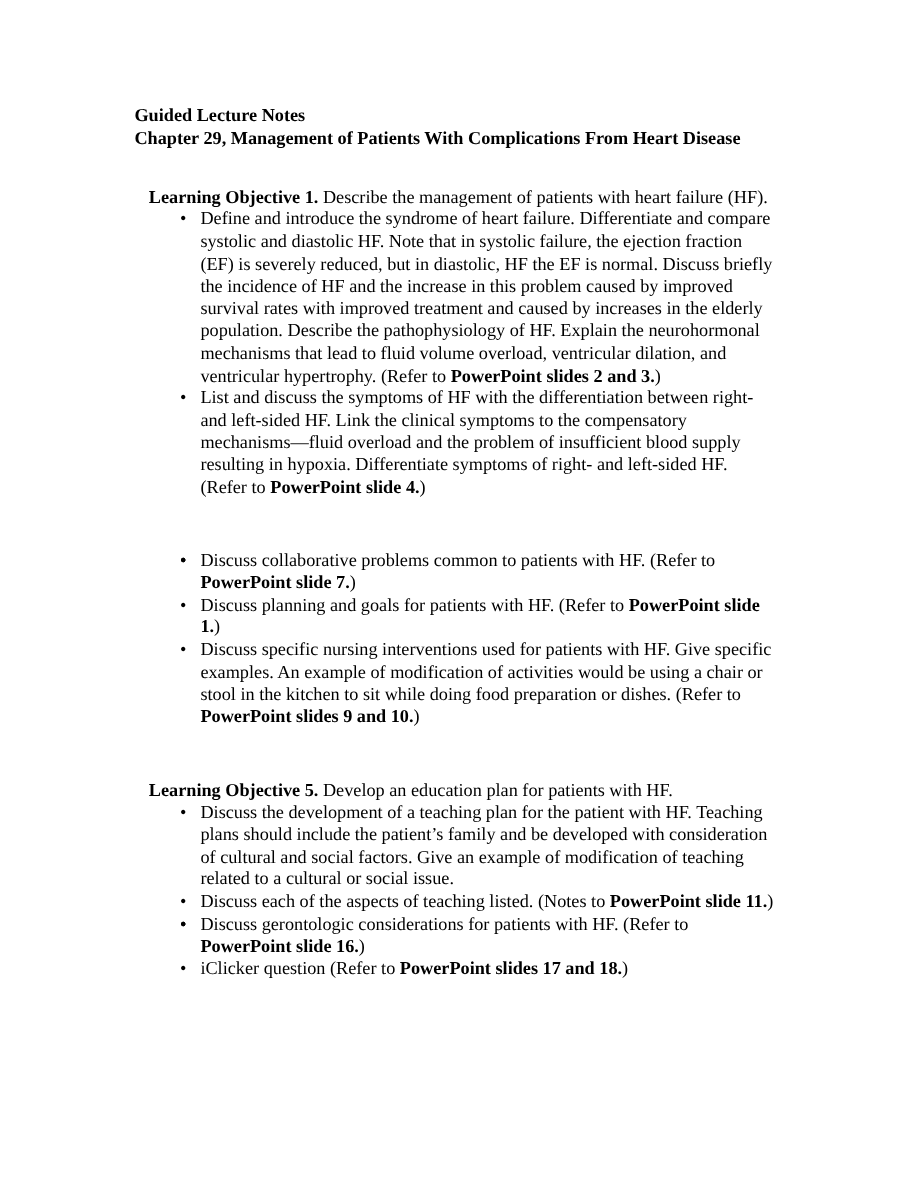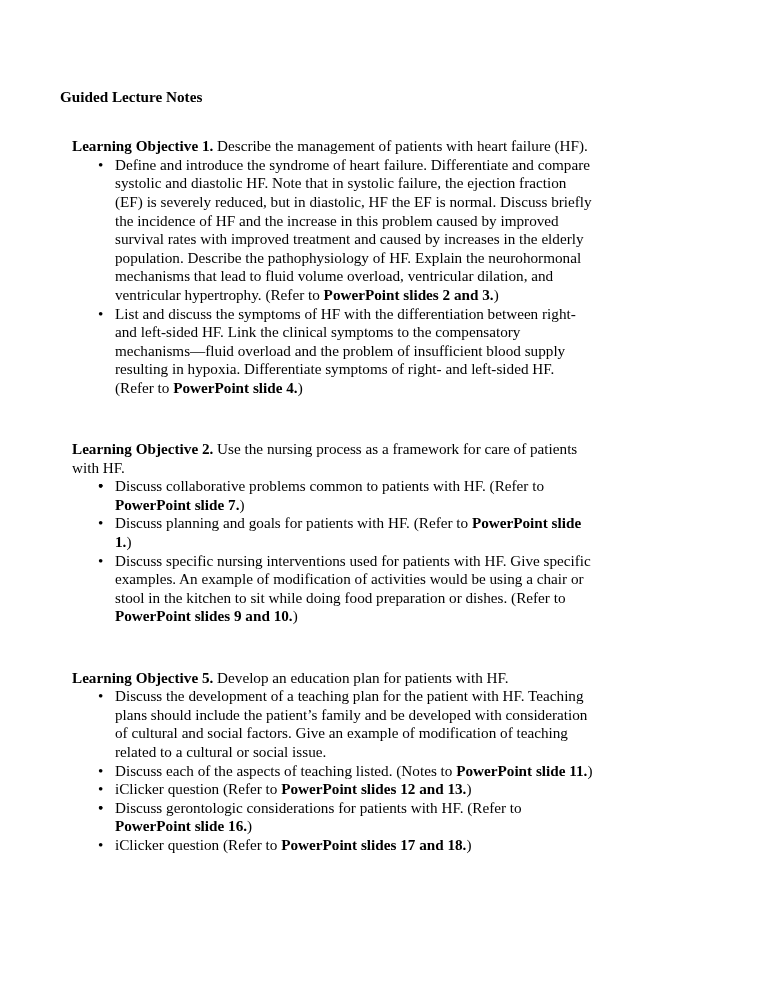--- a/index.html
+++ b/index.html
@@ -14,21 +14,21 @@
     font-family: "Liberation Serif", "DejaVu Serif", serif;
     color: #000000;
     -webkit-font-smoothing: antialiased;
   }
   .page {
     position: relative;
     width: 768px;
     height: 994px;
     background: #ffffff;
     box-sizing: border-box;
-    padding: 88px 108px 0 60px;
+    padding: 88px 108px 0 112px;
   }
   .doc-body {
     font-size: 15.2px;
     line-height: 18.6px;
     text-align: left;
     width: 548px;
   }
   .title-block {
     margin: 0 0 0 0;
   }
@@ -77,49 +77,49 @@
   }
 </style>
 </head>
 <body>
 
 <div class="page">
   <div class="doc-body">
 
     <div class="title-block">
       <div class="title-line">Guided Lecture Notes</div>
+      <div class="title-line">Chapter 29, Management of Patients With Complications From Heart Disease</div>
     </div>
 
     <div id="sections-root">
         <div class="spacer">&nbsp;</div>
         <div class="section">
           <p class="objective-heading"><span class="lead">Learning Objective 1.</span><span> Describe the management of patients with heart failure (HF).</span></p>
           <ul class="bullets">
             <li><span class="bullet-glyph">•</span><span><span>Define and introduce the syndrome of heart failure. Differentiate and compare systolic and diastolic HF. Note that in systolic failure, the ejection fraction (EF) is severely reduced, but in diastolic, HF the EF is normal. Discuss briefly the incidence of HF and the increase in this problem caused by improved survival rates with improved treatment and caused by increases in the elderly population. Describe the pathophysiology of HF. Explain the neurohormonal mechanisms that lead to fluid volume overload, ventricular dilation, and ventricular hypertrophy. (Refer to </span><span class="b">PowerPoint slides 2 and 3.</span><span>)</span></span></li>
             <li><span class="bullet-glyph">•</span><span><span>List and discuss the symptoms of HF with the differentiation between right- and left-sided HF. Link the clinical symptoms to the compensatory mechanisms—fluid overload and the problem of insufficient blood supply resulting in hypoxia. Differentiate symptoms of right- and left-sided HF. (Refer to </span><span class="b">PowerPoint slide 4.</span><span>)</span></span></li>
           </ul>
         </div>
         <div class="spacer">&nbsp;</div>
         <div class="section">
-          <p class="objective-heading"><span class="lead">Learning Objective 2.</span><span> Use the nursing process as a framework for care of patients with HF.</span></p>
           <ul class="bullets">
             <li><span class="bullet-glyph">•</span></li>
             <li><span class="bullet-glyph">•</span></li>
             <li><span class="bullet-glyph">•</span><span><span>Discuss collaborative problems common to patients with HF. (Refer to </span><span class="b">PowerPoint slide 7.</span><span>)</span></span></li>
             <li><span class="bullet-glyph">•</span><span><span>Discuss planning and goals for patients with HF. (Refer to </span><span class="b">PowerPoint slide 1.</span><span>)</span></span></li>
             <li><span class="bullet-glyph">•</span><span><span>Discuss specific nursing interventions used for patients with HF. Give specific examples. An example of modification of activities would be using a chair or stool in the kitchen to sit while doing food preparation or dishes. (Refer to </span><span class="b">PowerPoint slides 9 and 10.</span><span>)</span></span></li>
           </ul>
         </div>
         <div class="spacer">&nbsp;</div>
         <div class="section">
           <p class="objective-heading"><span class="lead">Learning Objective 5.</span><span> Develop an education plan for patients with HF.</span></p>
           <ul class="bullets">
             <li><span class="bullet-glyph">•</span><span><span>Discuss the development of a teaching plan for the patient with HF. Teaching plans should include the patient’s family and be developed with consideration of cultural and social factors. Give an example of modification of teaching related to a cultural or social issue.</span></span></li>
             <li><span class="bullet-glyph">•</span><span><span>Discuss each of the aspects of teaching listed. (Notes to </span><span class="b">PowerPoint slide 11.</span><span>)</span></span></li>
-            <li><span class="bullet-glyph">•</span><span><span>iClicker question (Refer to </span><span class="b">PowerPoint slides 12 and 13.</span><span>)</span></span></li>
+            <li><span class="bullet-glyph">•</span></li>
             <li><span class="bullet-glyph">•</span></li>
             <li><span class="bullet-glyph">•</span><span><span>Discuss gerontologic considerations for patients with HF. (Refer to </span><span class="b">PowerPoint slide 16.</span><span>)</span></span></li>
             <li><span class="bullet-glyph">•</span><span><span>iClicker question (Refer to </span><span class="b">PowerPoint slides 17 and 18.</span><span>)</span></span></li>
           </ul>
         </div>
       </div>
 
   </div>
 </div>
 

